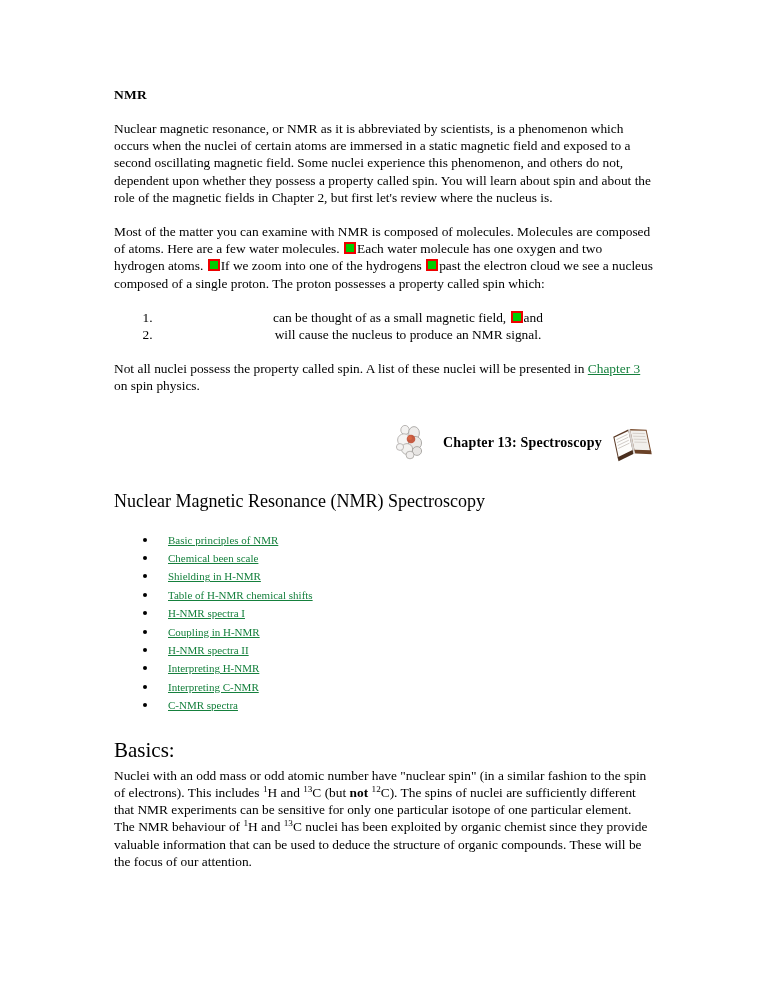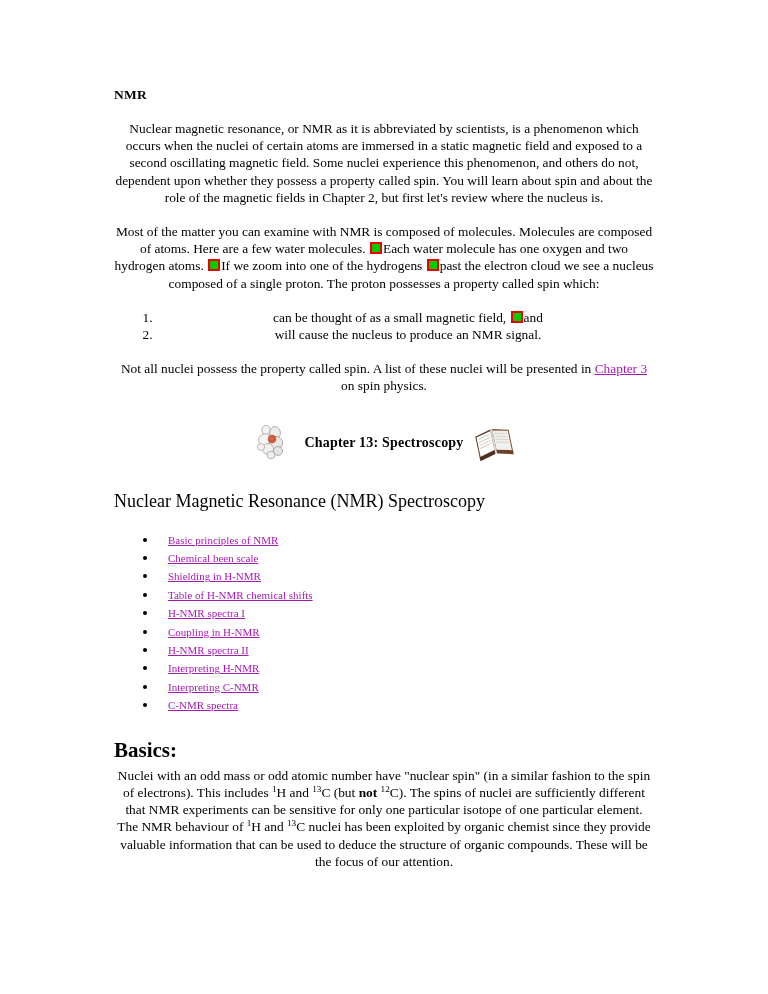--- a/index.html
+++ b/index.html
@@ -37,31 +37,31 @@
     letter-spacing: 0.2px;
   }
   .h-main {
     font-size: 18px;
     font-weight: normal;
     line-height: 32px;
     margin: 20px 0 14px 0;
   }
   .h-basics {
     font-size: 21px;
-    font-weight: bold;
+    font-weight: normal;
     line-height: 26px;
     margin: 22px 0 4px 0;
   }
 
   
   p.body {
     font-size: 13.4px;
     line-height: 17.2px;
     margin: 0 0 17px 0;
-    text-align: center;
+    text-align: left;
     font-family: Liberation Serif, serif;
   }
   p.tight {
     margin-bottom: 0;
   }
 
   
   ol.steps {
     margin: 0 0 17px 0;
     padding-left: 42px;
@@ -85,39 +85,39 @@
   ul.toc li {
     padding-left: 10px;
     margin: 0;
   }
   ul.toc li::marker {
     color: #000000;
     font-size: 13px;
   }
 
   a.link {
-    color: #a21caf;
+    color: #15803d;
     text-decoration: underline;
   }
 
   
   .broken-img {
     display: inline-block;
     width: 8px;
     height: 8px;
     background: #00cc00;
     border: 2px solid #ee0000;
     vertical-align: -1px;
     margin: 0 1px 0 1px;
     box-sizing: content-box;
   }
 
   
   .chapter-banner {
-    text-align: center;
+    text-align: right;
     margin: 26px 0 6px 0;
     font-size: 0;
     white-space: nowrap;
   }
   .chapter-banner .cap {
     display: inline-block;
     vertical-align: middle;
     font-size: 14px;
     font-weight: bold;
     line-height: 18px;

